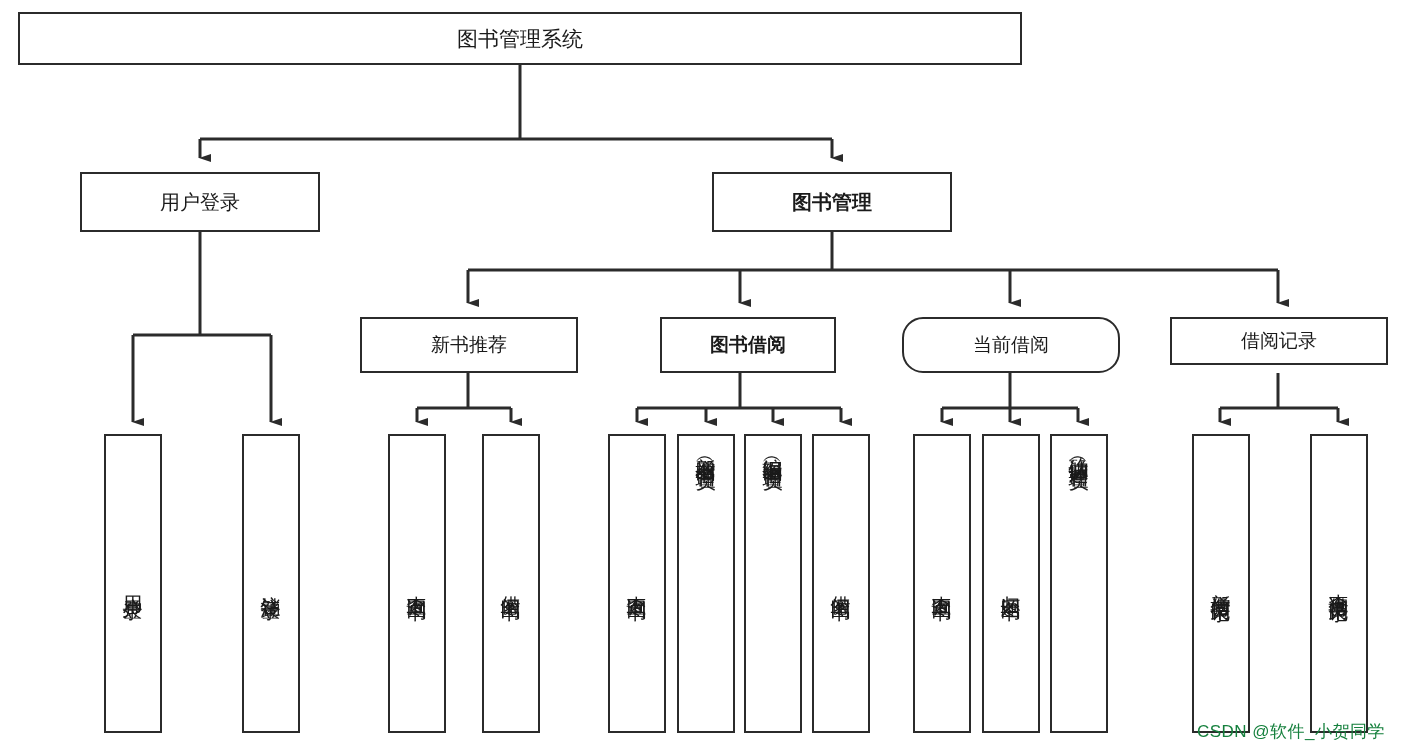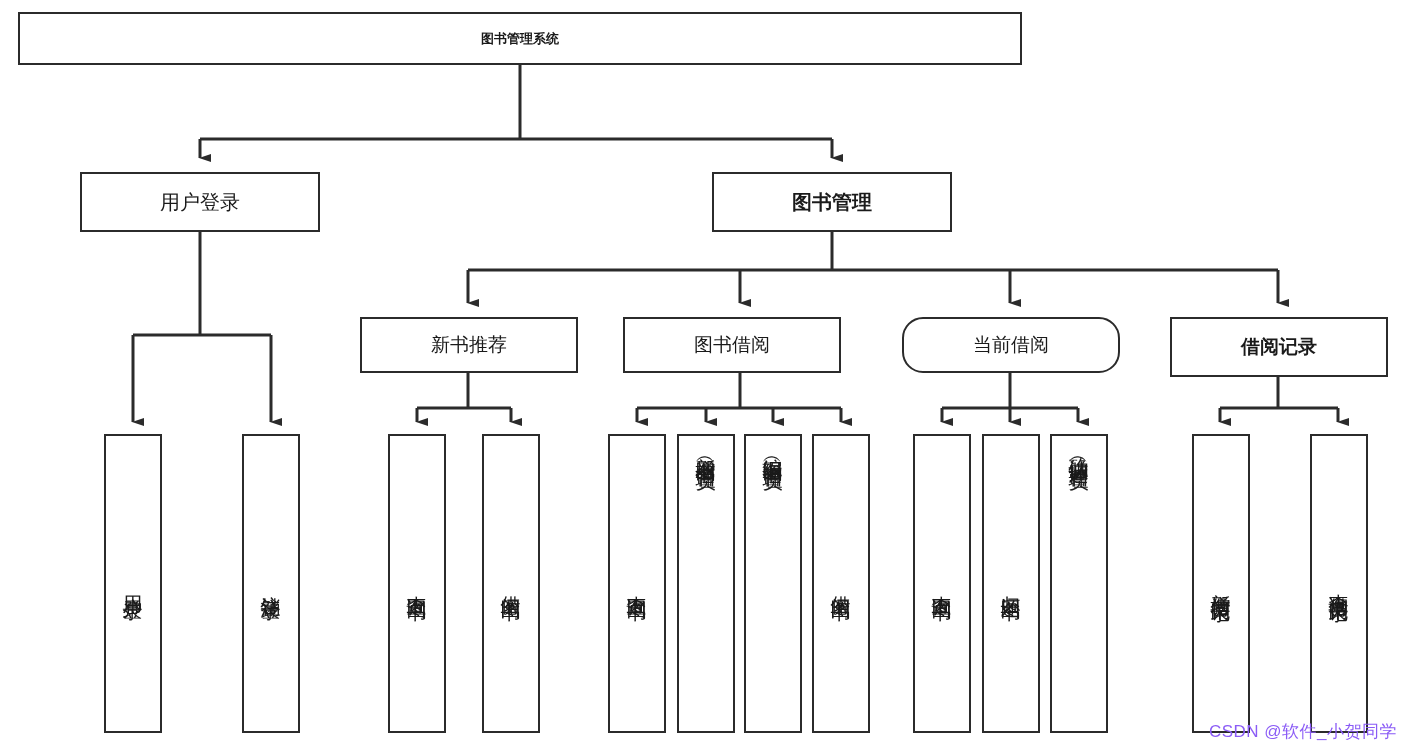--- a/index.html
+++ b/index.html
@@ -19,22 +19,21 @@
     box-sizing:border-box;
     background:#ffffff;
     border:2px solid #2b2b2b;
     display:flex;
     align-items:center;
     justify-content:center;
     color:#1a1a1a;
   }
   .node.root{
     border-width:2px;
-    font-size:13px;
-    font-weight:bold;
+    font-size:21px;
   }
   .node.lvl1{font-size:20px;}
   .node.lvl2{font-size:19px;}
 
   .node.leaf{
     font-size:20px;
     align-items:flex-start;
     justify-content:center;
     padding-top:6px;
   }
@@ -42,24 +41,24 @@
     writing-mode:vertical-rl;
     text-orientation:upright;
     letter-spacing:2px;
     line-height:1;
     white-space:nowrap;
   }
   .node.leaf.centered{align-items:center;padding-top:0;}
 
   .watermark{
     position:absolute;
-    right:8px;
+    right:20px;
     bottom:4px;
     font-size:17px;
-    color:#8b5cf6;
+    color:#15803d;
     letter-spacing:0.5px;
     white-space:nowrap;
     user-select:none;
   }
 </style>
 </head>
 <body>
 
 <div id="diagram-root">
 
@@ -120,27 +119,27 @@
   <div class="node lvl1" style="left:80px;top:172px;width:240px;height:60px;">
     <span>用户登录</span>
   </div>
   <div class="node lvl1" style="left:712px;top:172px;width:240px;height:60px;font-weight:bold;">
     <span>图书管理</span>
   </div>
 
   <div class="node lvl2" style="left:360px;top:317px;width:218px;height:56px;">
     <span>新书推荐</span>
   </div>
-  <div class="node lvl2" style="left:623px;top:317px;width:218px;height:56px;">
+  <div class="node lvl2" style="left:660px;top:317px;width:176px;height:56px;font-weight:bold;">
     <span>图书借阅</span>
   </div>
   <div class="node lvl2" style="left:902px;top:317px;width:218px;height:56px;border-radius:21px;">
     <span>当前借阅</span>
   </div>
-  <div class="node lvl2" style="left:1170px;top:317px;width:218px;height:60px;font-weight:bold;">
+  <div class="node lvl2" style="left:1170px;top:317px;width:218px;height:48px;">
     <span>借阅记录</span>
   </div>
 
   <div class="node leaf centered" style="left:104px;top:434px;width:58px;height:299px;">
     <span class="vtext">用户登录</span>
   </div>
   <div class="node leaf centered" style="left:242px;top:434px;width:58px;height:299px;">
     <span class="vtext">注销登录</span>
   </div>
 

